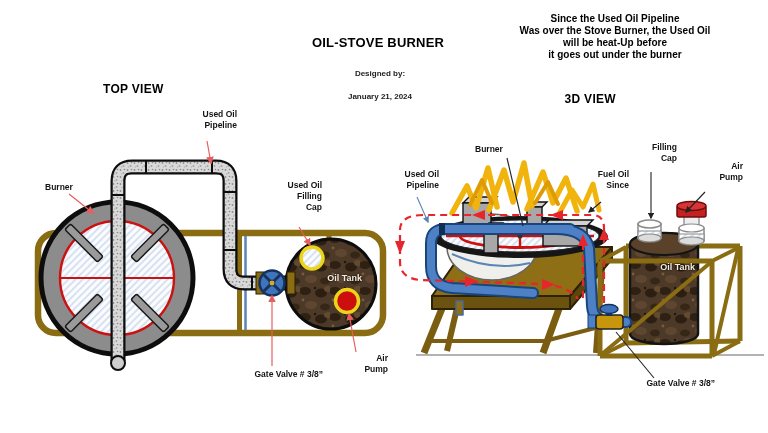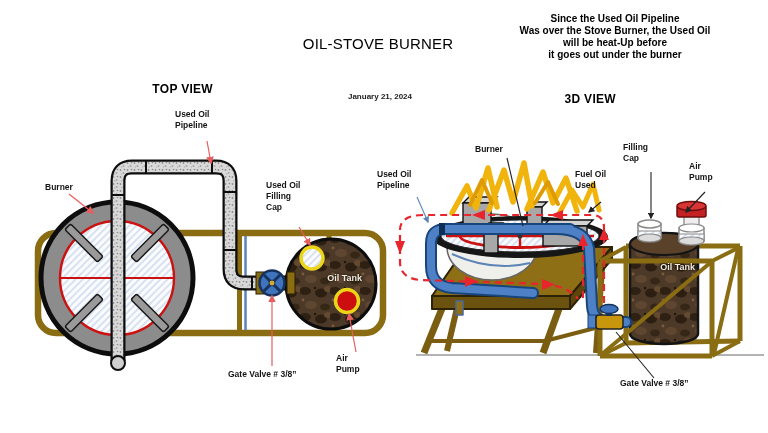--- a/index.html
+++ b/index.html
@@ -1,23 +1,23 @@
 <!DOCTYPE html>
 <html><head>
 <meta charset="utf-8">
 <style>
   html,body{margin:0;padding:0;background:#fff;}
   #canvas{position:relative;width:768px;height:433px;background:#ffffff;overflow:hidden;
           font-family:"Liberation Sans",sans-serif;color:#111;}
   #art{position:absolute;left:0;top:0;width:768px;height:433px;}
   .lbl{position:absolute;white-space:pre-line;font-size:8.5px;font-weight:600;line-height:11px;color:#141414;text-align:right;}
-  .lbl.center{text-align:left;}
+  .lbl.center{text-align:right;}
   .head{position:absolute;font-size:12px;font-weight:800;letter-spacing:.3px;color:#000;}
   .title{position:absolute;left:238px;top:35px;width:280px;text-align:center;
-         font-size:15px;font-weight:400;letter-spacing:.2px;color:#000;}
+         font-size:13px;font-weight:700;letter-spacing:.2px;color:#000;}
   .sub{position:absolute;width:200px;left:280px;text-align:center;font-size:8px;font-weight:600;color:#222;}
   .note{position:absolute;left:499px;top:13px;width:232px;text-align:center;
         font-size:10px;font-weight:700;line-height:12px;white-space:pre-line;color:#000;}
   .tanktext{position:absolute;width:62px;text-align:right;font-size:9px;font-weight:700;color:#f2ecde;text-shadow:0 0 2px #000;}
 </style>
 </head>
 <body>
 
 <div id="canvas">
 
@@ -246,45 +246,46 @@
       <line x1="651" y1="172" x2="651" y2="218" stroke="#222" stroke-width="1.1" marker-end="url(#aK)"></line>
       <line x1="705" y1="192" x2="686" y2="212" stroke="#222" stroke-width="1.1" marker-end="url(#aK)"></line>
       <line x1="601" y1="202" x2="589" y2="212" stroke="#222" stroke-width="1.1" marker-end="url(#aK)"></line>
       <line x1="654" y1="378" x2="616" y2="332" stroke="#222" stroke-width="1.1"></line>
       <line x1="417" y1="197" x2="428" y2="222" stroke="#5b84b5" stroke-width="1.1" marker-end="url(#aB)"></line>
     </g>
   </g>
 </svg>
 
 <div class="title">OIL-STOVE BURNER</div>
+<div class="sub" style="top:69px">Designed by:</div>
 <div class="sub" style="top:92px">January 21, 2024</div>
 <div class="note">Since the Used Oil Pipeline
 Was over the Stove Burner, the Used Oil
 will be heat-Up before
 it goes out under the burner</div>
 
-<div class="head" style="left:103px;top:82px;width:110px;text-align:right">TOP VIEW</div>
+<div class="head" style="left:103px;top:82px;width:110px;text-align:left">TOP VIEW</div>
 <div class="head" style="left:536px;top:92px;width:80px;text-align:right">3D VIEW</div>
 
 <div class="lbl" style="left:45px;top:182px">Burner</div>
 <div class="lbl center" style="left:175px;top:109px;width:62px">Used Oil
 Pipeline</div>
 <div class="lbl center" style="left:266px;top:180px;width:56px">Used Oil
 Filling
 Cap</div>
 <div class="lbl center" style="left:228px;top:369px;width:95px">Gate Valve # 3/8”</div>
 <div class="lbl center" style="left:336px;top:353px;width:52px">Air
 Pump</div>
 <div class="tanktext" style="left:300px;top:273px">Oil Tank</div>
 
 <div class="lbl" style="left:475px;top:144px">Burner</div>
 <div class="lbl center" style="left:377px;top:169px;width:62px">Used Oil
 Pipeline</div>
 <div class="lbl center" style="left:575px;top:169px;width:54px">Fuel Oil
-Used</div>
+Since</div>
 <div class="lbl center" style="left:623px;top:142px;width:54px">Filling
 Cap</div>
 <div class="lbl center" style="left:689px;top:161px;width:54px">Air
 Pump</div>
 <div class="tanktext" style="left:633px;top:262px">Oil Tank</div>
 <div class="lbl center" style="left:620px;top:378px;width:95px">Gate Valve # 3/8”</div>
 
 </div>
 
 </body></html>

